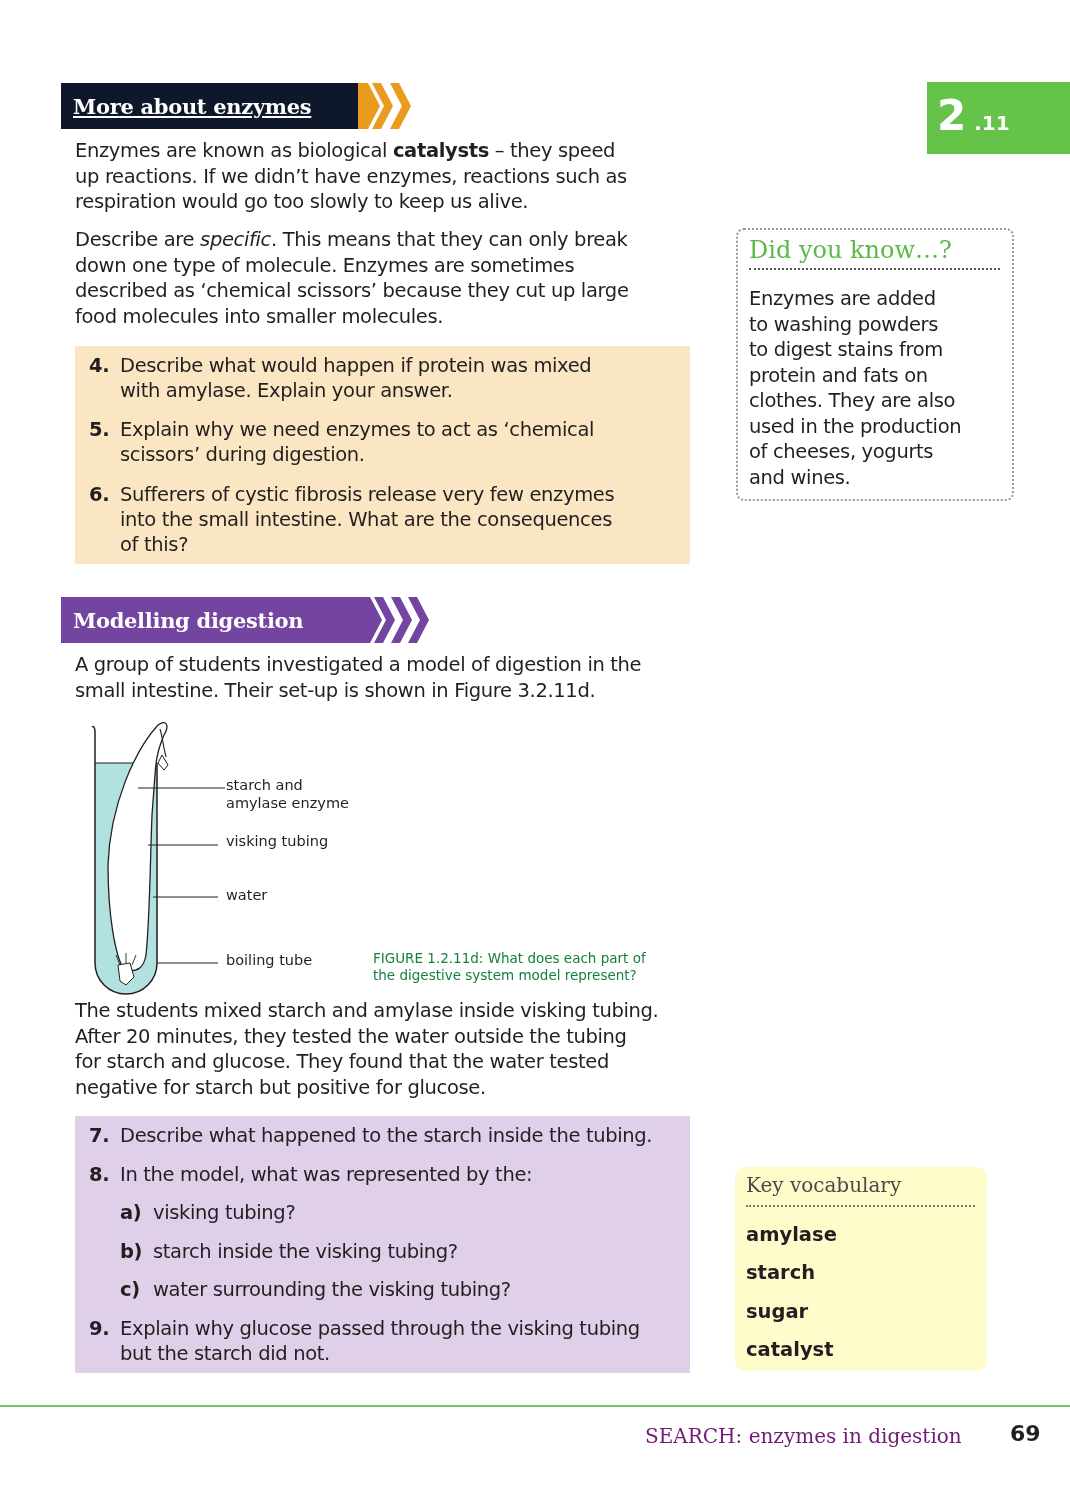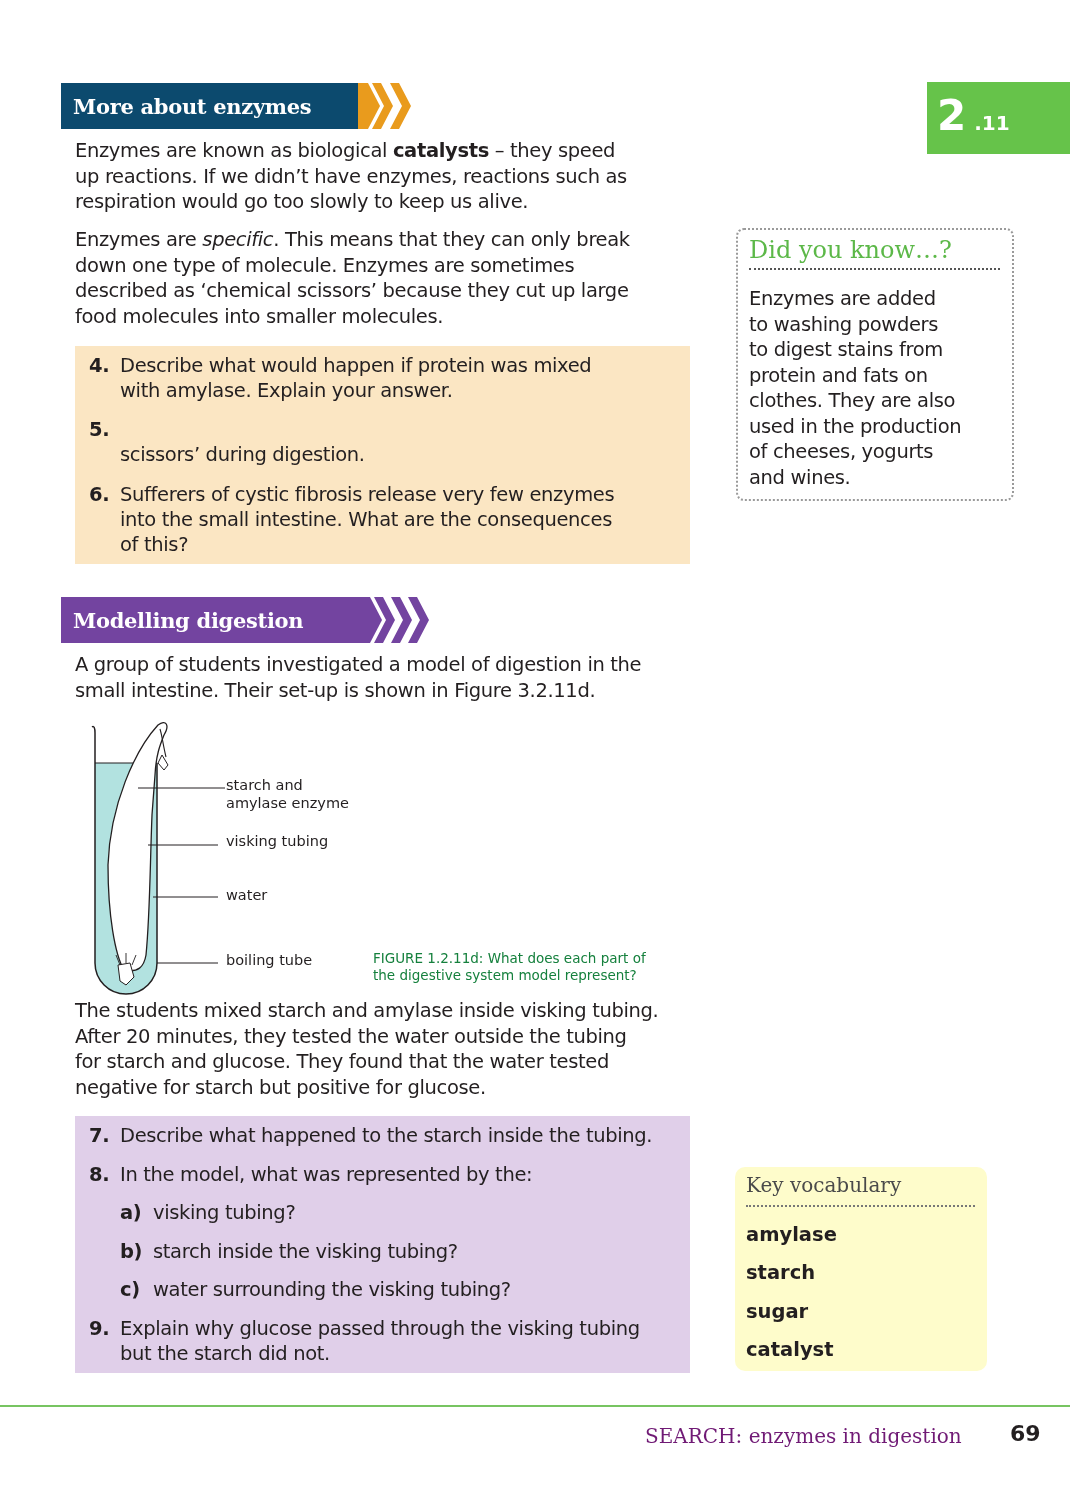--- a/index.html
+++ b/index.html
@@ -47,49 +47,49 @@
   </style>
 </head>
 <body>
 
 <div class="chapter-tab">
   <span class="big">2</span>
   <span class="small">.11</span>
 </div>
 
 <div class="banner" style="left:61px; top:83px;">
-  <div class="bar" style="background:#0c4a6e; width:285px;">More about enzymes</div>
+  <div class="bar" style="background:#0f172a; width:285px;text-decoration:underline;">More about enzymes</div>
   <svg width="62" height="46" viewBox="0 0 62 46">
     <polygon points="0,0 10,0 22,23 10,46 0,46" fill="#e99b1d"></polygon>
     <polygon points="14,0 23,0 35,23 23,46 14,46 26,23" fill="#e99b1d"></polygon>
     <polygon points="32,0 41,0 53,23 41,46 32,46 44,23" fill="#e99b1d"></polygon>
   </svg>
 </div>
 
 <p class="body" style="left:75px; top:138px; width:620px;">
   <span>Enzymes are known as biological </span><b>catalysts</b><span> – they speed</span><br>
   <span>up reactions. If we didn’t have enzymes, reactions such as</span><br>
   <span>respiration would go too slowly to keep us alive.</span>
 </p>
 
 <p class="body" style="left:75px; top:227px; width:620px;">
-  <span>Enzymes are </span><i>specific</i><span>. This means that they can only break</span><br>
+  <span>Describe are </span><i>specific</i><span>. This means that they can only break</span><br>
   <span>down one type of molecule. Enzymes are sometimes</span><br>
   <span>described as ‘chemical scissors’ because they cut up large</span><br>
   <span>food molecules into smaller molecules.</span>
 </p>
 
 <div class="qbox" style="left:75px; top:346px; width:615px; height:218px; background:#fbe6c3;">
   <div class="q" style="left:14px; top:7px;">
     <span class="num" style="left:0;">4.</span>
     <span class="txt" style="left:31px; width:570px;"><span>Describe what would happen if protein was mixed</span><br><span>with amylase. Explain your answer.</span></span>
   </div>
   <div class="q" style="left:14px; top:71px;">
     <span class="num" style="left:0;">5.</span>
-    <span class="txt" style="left:31px; width:570px;"><br><span>scissors’ during digestion.</span></span>
+    <span class="txt" style="left:31px; width:570px;"><span>Explain why we need enzymes to act as ‘chemical</span><br><span>scissors’ during digestion.</span></span>
   </div>
   <div class="q" style="left:14px; top:136px;">
     <span class="num" style="left:0;">6.</span>
     <span class="txt" style="left:31px; width:570px;"><span>Sufferers of cystic fibrosis release very few enzymes</span><br><span>into the small intestine. What are the consequences</span><br><span>of this?</span></span>
   </div>
 </div>
 
 <div class="dyk">
   <div class="title">Did you know…?</div>
   <div class="rule"></div>

